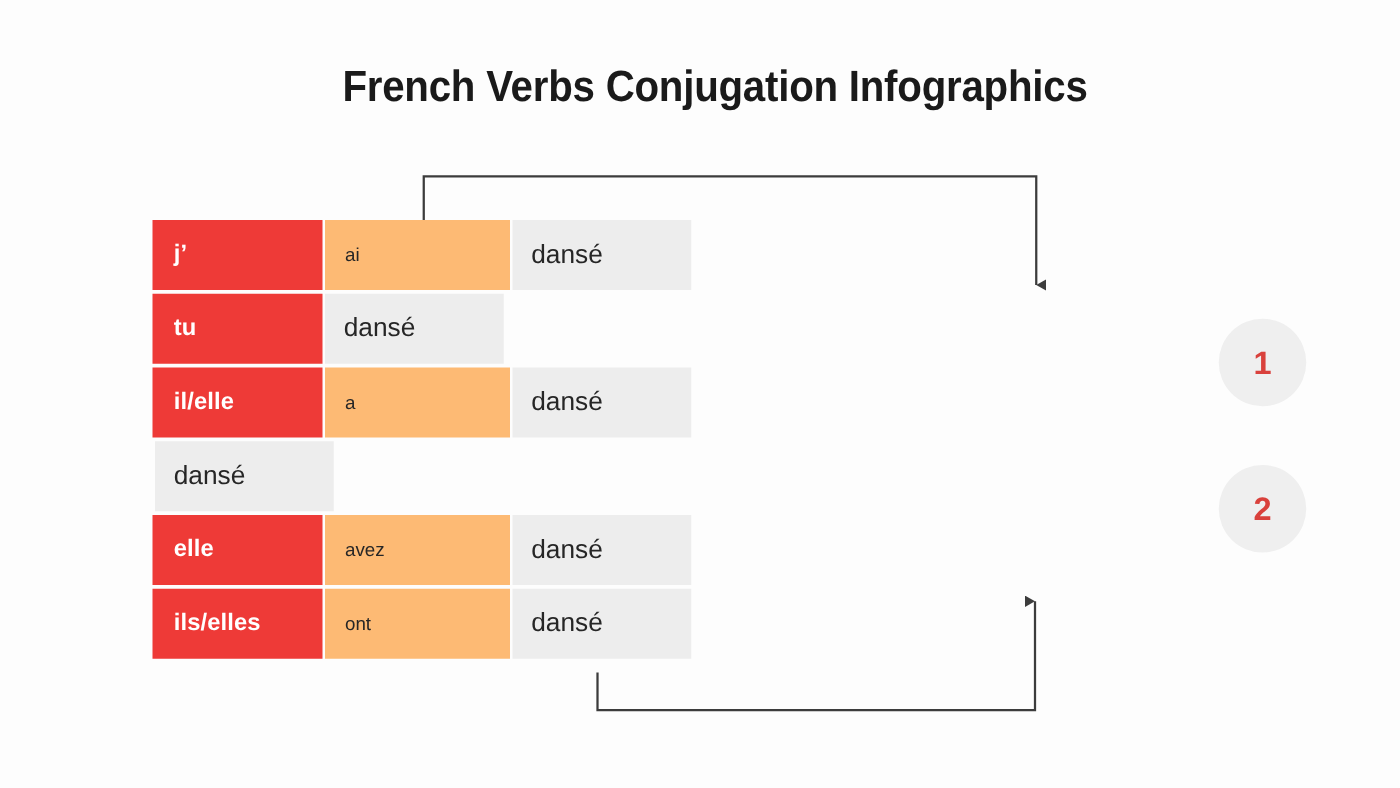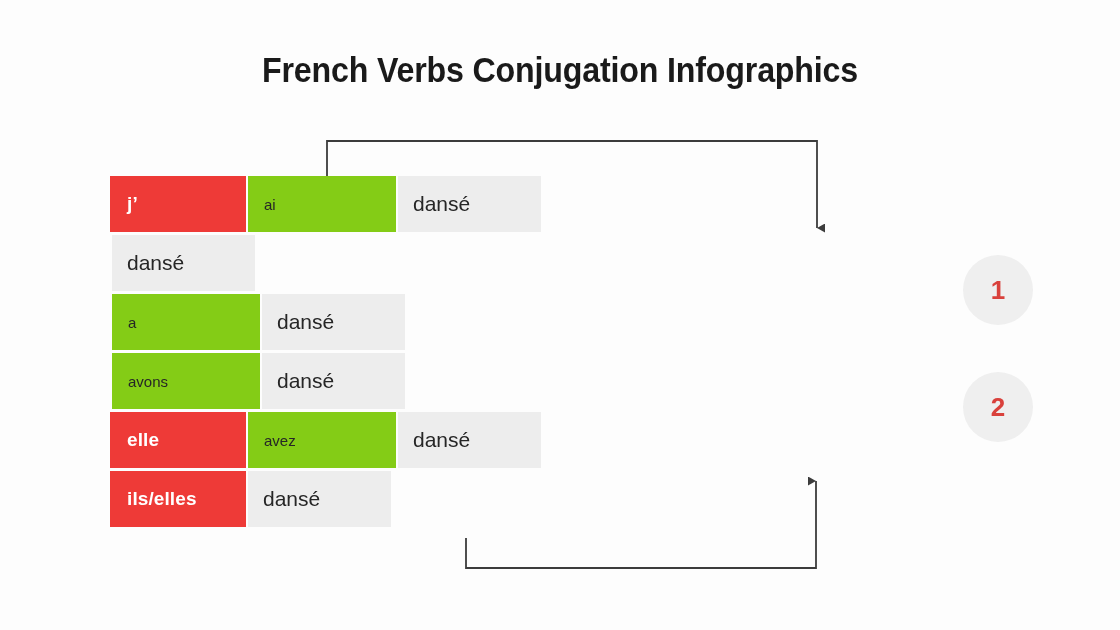--- a/index.html
+++ b/index.html
@@ -12,21 +12,21 @@
     height: 630px;
     background: #fdfdfd;
     font-family: "Liberation Sans", sans-serif;
     overflow: hidden;
     position: relative;
     -webkit-font-smoothing: antialiased;
   }
 
   #slide {
     position: absolute;
-    left: 0;
+    left: 12px;
     top: 0;
     width: 1044px;
     height: 630px;
     background: #fdfdfd;
   }
 
   
   .slide-title {
     position: absolute;
     left: 0;
@@ -66,21 +66,21 @@
     font-size: 19px;
     display: flex;
     align-items: center;
     padding-left: 17px;
     box-sizing: border-box;
     letter-spacing: 0.1px;
   }
   .cell-aux {
     width: 148px;
     margin-left: 2px;
-    background: #84cc16;
+    background: #fdba74;
     color: #262626;
     font-size: 15px;
     display: flex;
     align-items: center;
     padding-left: 16px;
     box-sizing: border-box;
   }
   .cell-part {
     width: 143px;
     margin-left: 2px;
@@ -147,41 +147,43 @@
 
   <div class="conj-table">
 
     <div class="conj-row">
       <div class="cell-pronoun">j’</div>
       <div class="cell-aux">ai</div>
       <div class="cell-part">dansé</div>
     </div>
 
     <div class="conj-row">
+      <div class="cell-pronoun">tu</div>
       <div class="cell-part">dansé</div>
     </div>
 
     <div class="conj-row">
+      <div class="cell-pronoun">il/elle</div>
       <div class="cell-aux">a</div>
       <div class="cell-part">dansé</div>
     </div>
 
     <div class="conj-row">
-      <div class="cell-aux">avons</div>
       <div class="cell-part">dansé</div>
     </div>
 
     <div class="conj-row">
       <div class="cell-pronoun">elle</div>
       <div class="cell-aux">avez</div>
       <div class="cell-part">dansé</div>
     </div>
 
     <div class="conj-row">
       <div class="cell-pronoun">ils/elles</div>
+      <div class="cell-aux">ont</div>
       <div class="cell-part">dansé</div>
     </div>
 
   </div>
 
   <div class="info-block block-1">
 
     <div class="badge">1</div>
   </div>
 

